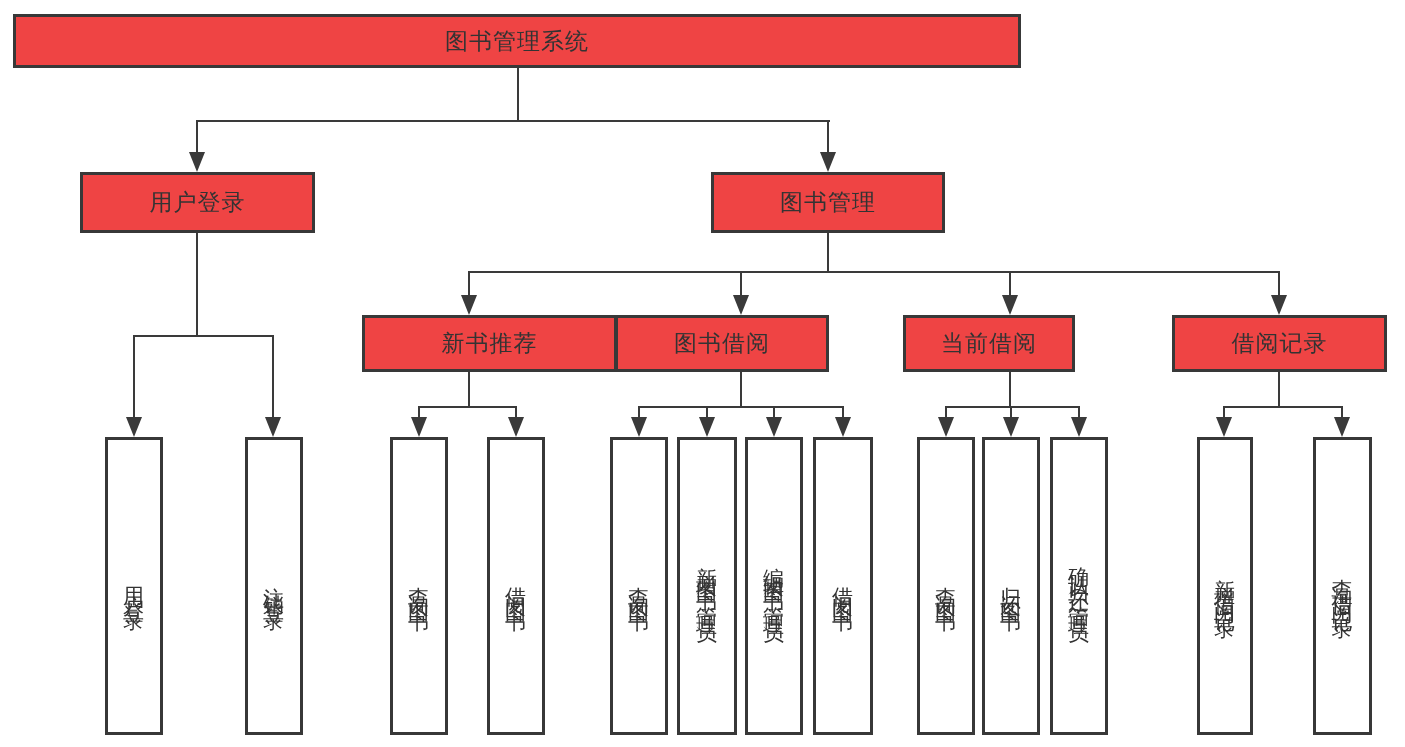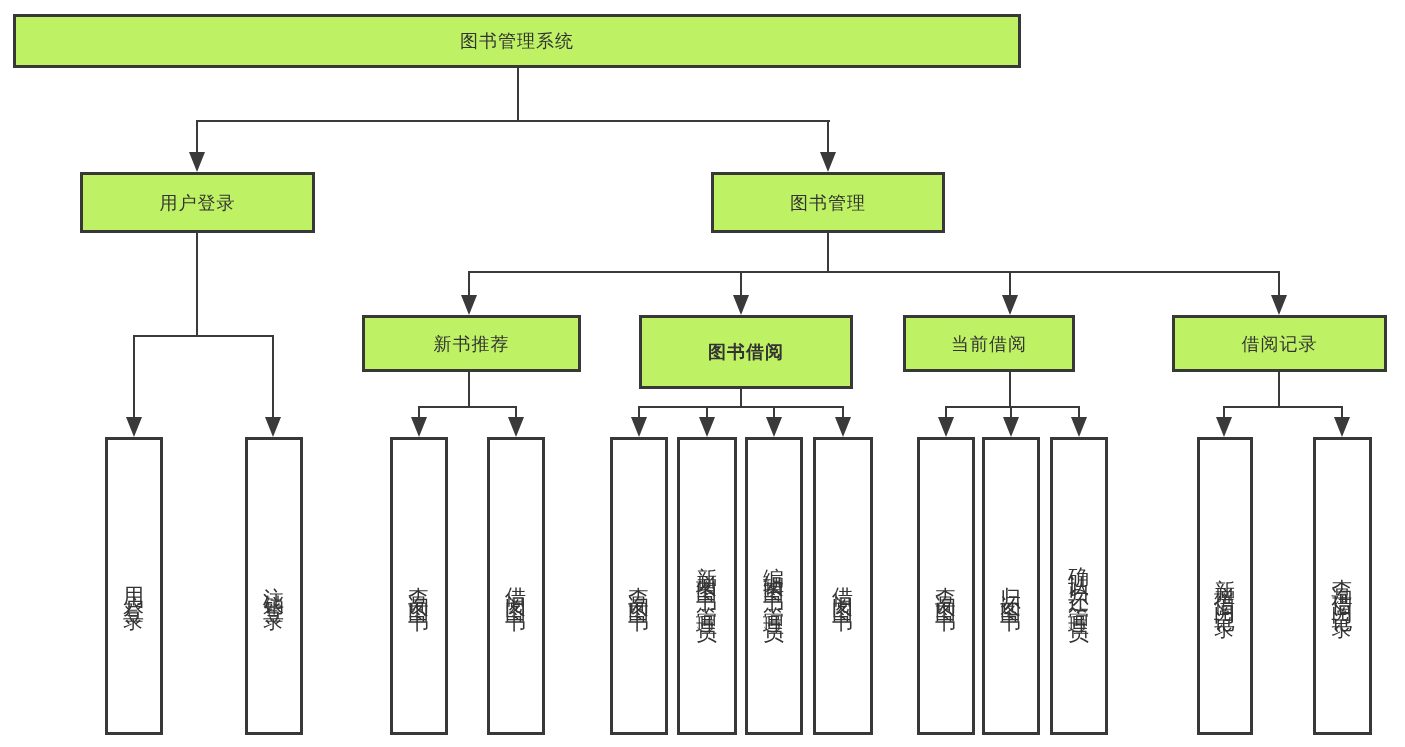--- a/index.html
+++ b/index.html
@@ -1,23 +1,23 @@
 <!DOCTYPE html>
 <html><head>
 <meta charset="utf-8">
 <style>
   html,body{margin:0;padding:0;background:#ffffff;}
   .stage{
     position:relative;width:1405px;height:747px;background:#ffffff;
     font-family:"Liberation Sans","DejaVu Sans",sans-serif;overflow:hidden;
   }
   .hbox{
-    position:absolute;background:#bef264;border:3px solid #383838;
+    position:absolute;background:#ef4444;border:3px solid #383838;
     box-sizing:border-box;display:flex;align-items:center;justify-content:center;
-    font-size:18px;color:#333333;letter-spacing:1px;z-index:2;
+    font-size:23px;color:#333333;letter-spacing:1px;z-index:2;
   }
   .vbox{
     position:absolute;top:437px;height:298px;width:58px;background:#ffffff;
     border:3px solid #383838;box-sizing:border-box;
     display:flex;align-items:center;justify-content:center;z-index:2;
   }
   .vtext{
     writing-mode:vertical-rl;text-orientation:mixed;
     font-size:21px;letter-spacing:8px;line-height:1;color:#333333;
   }
@@ -66,24 +66,24 @@
   <div class="line" style="left:468px;top:271px;width:812px;height:2px;"></div>
   <div class="line" style="left:468px;top:271px;width:2px;height:26px;"></div>
   <div class="arrow" style="left:461px;top:295px;"></div>
   <div class="line" style="left:740px;top:271px;width:2px;height:26px;"></div>
   <div class="arrow" style="left:733px;top:295px;"></div>
   <div class="line" style="left:1009px;top:271px;width:2px;height:26px;"></div>
   <div class="arrow" style="left:1002px;top:295px;"></div>
   <div class="line" style="left:1278px;top:271px;width:2px;height:26px;"></div>
   <div class="arrow" style="left:1271px;top:295px;"></div>
 
-  <div class="hbox" style="left:362px;top:315px;width:219px;height:57px;justify-content:center;">
+  <div class="hbox" style="left:362px;top:315px;width:255px;height:57px;justify-content:center;">
     <span>新书推荐</span>
   </div>
-  <div class="hbox" style="left:639px;top:315px;width:214px;height:74px;font-weight:bold;">
+  <div class="hbox" style="left:615px;top:315px;width:214px;height:57px;">
     <span>图书借阅</span>
   </div>
   <div class="hbox" style="left:903px;top:315px;width:172px;height:57px;">
     <span>当前借阅</span>
   </div>
   <div class="hbox" style="left:1172px;top:315px;width:215px;height:57px;">
     <span>借阅记录</span>
   </div>
 
   <div class="line" style="left:468px;top:372px;width:2px;height:36px;"></div>

